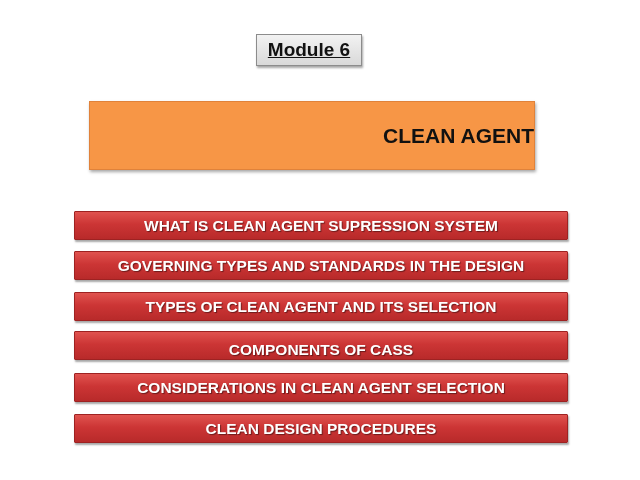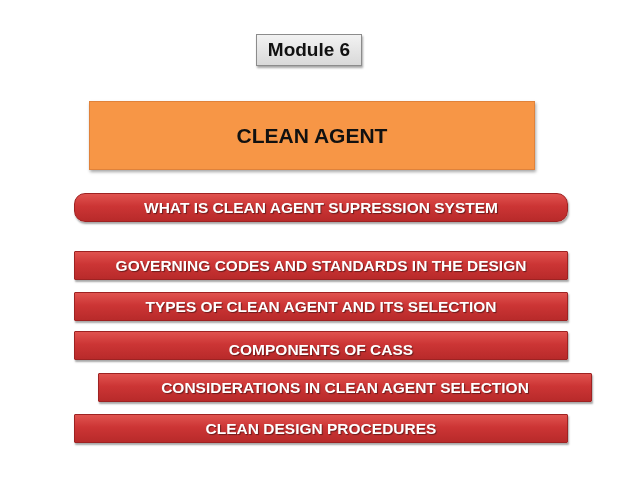--- a/index.html
+++ b/index.html
@@ -3,28 +3,28 @@
 <meta charset="utf-8">
 <style>
   html, body { margin:0; padding:0; }
   body { width:640px; height:480px; background:#ffffff; position:relative; overflow:hidden; font-family:"Liberation Sans", sans-serif; }
   .module-box {
     position:absolute; left:256px; top:34px; width:104px; height:30px;
     background:linear-gradient(#f2f2f2,#d9d9d9);
     border:1px solid #8c8c8c;
     box-shadow:1px 2px 2px rgba(0,0,0,0.35);
     display:flex; align-items:center; justify-content:center;
-    font-weight:bold; font-size:19px; color:#111;
+    font-weight:bold; font-size:19px; color:#111;text-decoration:underline;
   }
   .title-box {
     position:absolute; left:89px; top:101px; width:444px; height:67px;
     background:#f79646;
     border:1px solid #e0823a;
     box-shadow:1px 2px 3px rgba(0,0,0,0.35);
-    display:flex; flex-direction:column; align-items:center; justify-content:center;
+    display:flex; flex-direction:column; align-items:flex-end; justify-content:center;
     font-weight:bold; font-size:21px; line-height:26px; color:#111;
   }
   .bar {
     position:absolute; left:74px; width:492px; height:27px;
     background:linear-gradient(#e0534f 0%, #cc3535 45%, #b82a2a 100%);
     border:1px solid #9e2222;
     border-radius:1px;
     box-shadow:1px 2px 2px rgba(0,0,0,0.35);
     display:flex; align-items:center; justify-content:center;
     color:#ffffff; font-weight:bold; font-size:15.5px;
@@ -37,30 +37,30 @@
 <body>
 
 <div class="module-box">
   <span>Module 6</span>
 </div>
 
 <div class="title-box">
   <span>CLEAN AGENT</span>
 </div>
 
-<div class="bar" style="top:193px;border-radius:11px;">
+<div class="bar" style="top:211px;">
   <span>WHAT IS CLEAN AGENT SUPRESSION SYSTEM</span>
 </div>
 <div class="bar" style="top:251px;">
-  <span>GOVERNING CODES AND STANDARDS IN THE DESIGN</span>
+  <span>GOVERNING TYPES AND STANDARDS IN THE DESIGN</span>
 </div>
 <div class="bar" style="top:292px;">
   <span>TYPES OF CLEAN AGENT AND ITS SELECTION</span>
 </div>
 <div class="bar" style="top:331px;align-items:flex-end;">
   <span>COMPONENTS OF CASS</span>
 </div>
-<div class="bar" style="top:373px;margin-left:24px;">
+<div class="bar" style="top:373px;">
   <span>CONSIDERATIONS IN CLEAN AGENT SELECTION</span>
 </div>
 <div class="bar" style="top:414px;">
   <span>CLEAN DESIGN PROCEDURES</span>
 </div>
 
 </body></html>

